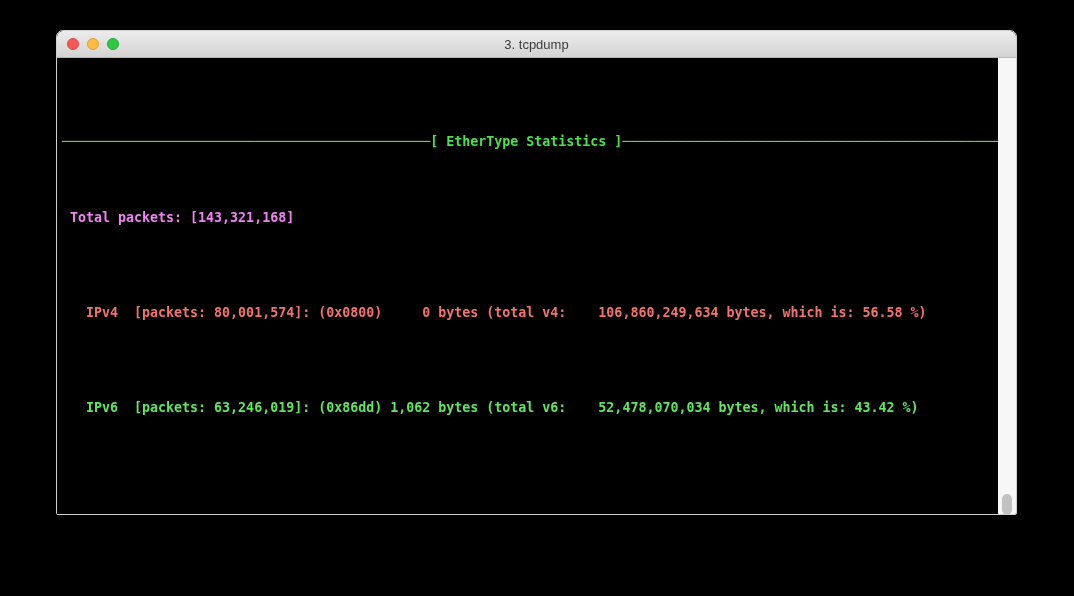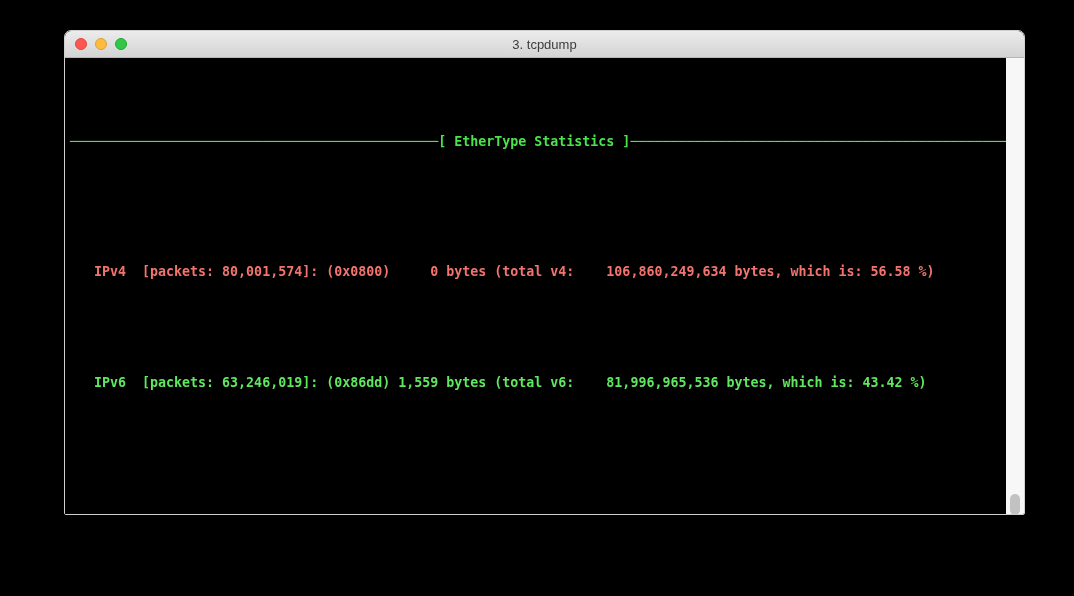--- a/index.html
+++ b/index.html
@@ -4,21 +4,21 @@
 <style>
   html, body {
     margin: 0; padding: 0;
     width: 1074px; height: 596px;
     background: #000;
     overflow: hidden;
     font-family: "DejaVu Sans Mono", monospace;
   }
   .window {
     position: absolute;
-    left: 64px; top: 30px;
+    left: 56px; top: 30px;
     width: 961px; height: 485px;
     border: 1px solid var(--window_border, #cfcfcf);
     border-radius: 7px 7px 2px 2px;
     box-sizing: border-box;
     overflow: hidden;
     background: #000;
   }
   .titlebar {
     height: 26px;
     background: linear-gradient(var(--titlebar_top, #ececec), var(--titlebar_bottom, #d3d3d3));
@@ -59,21 +59,21 @@
     background: var(--terminal_bg, #000);
     padding: 17px 0 0 5px;
     box-sizing: border-box;
     overflow: hidden;
     font-size: 13.3px;
     font-weight: bold;
     line-height: 19px;
     white-space: pre;
   }
   .row { height: 19px; }
-  .gap { margin-top: 35px; }
+  .gap { margin-top: 19px; }
   .c-divider { color: var(--divider_green, #4be34b); }
   .c-ipv6    { color: var(--ipv6_green, #5fe75f); }
   .c-ipv4    { color: var(--ipv4_salmon, #f3746e); }
   .c-violet  { color: var(--violet, #f283f2); }
   .scrollbar {
     width: 18px;
     background: var(--scroll_track, #f7f7f7);
     position: relative;
   }
   .thumb {
@@ -95,24 +95,25 @@
       <span class="light green"></span>
     </div>
     <div class="title">3. tcpdump</div>
   </div>
 
   <div class="body">
     <div class="terminal">
 
       <div class="row c-divider"><span>──────────────────────────────────────────────</span><span>[ EtherType Statistics ]</span><span>───────────────────────────────────────────────</span></div>
 
+      <div class="row c-violet"> Total packets: [143,321,168]</div>
 
       <div class="row gap c-ipv4">   IPv4  [packets: 80,001,574]: (0x0800)     0 bytes (total v4:    106,860,249,634 bytes, which is: 56.58 %)</div>
 
-      <div class="row gap c-ipv6">   IPv6  [packets: 63,246,019]: (0x86dd) 1,559 bytes (total v6:    81,996,965,536 bytes, which is: 43.42 %)</div>
+      <div class="row gap c-ipv6">   IPv6  [packets: 63,246,019]: (0x86dd) 1,062 bytes (total v6:    52,478,070,034 bytes, which is: 43.42 %)</div>
 
 
       
 
       
 
       
       
       
 

